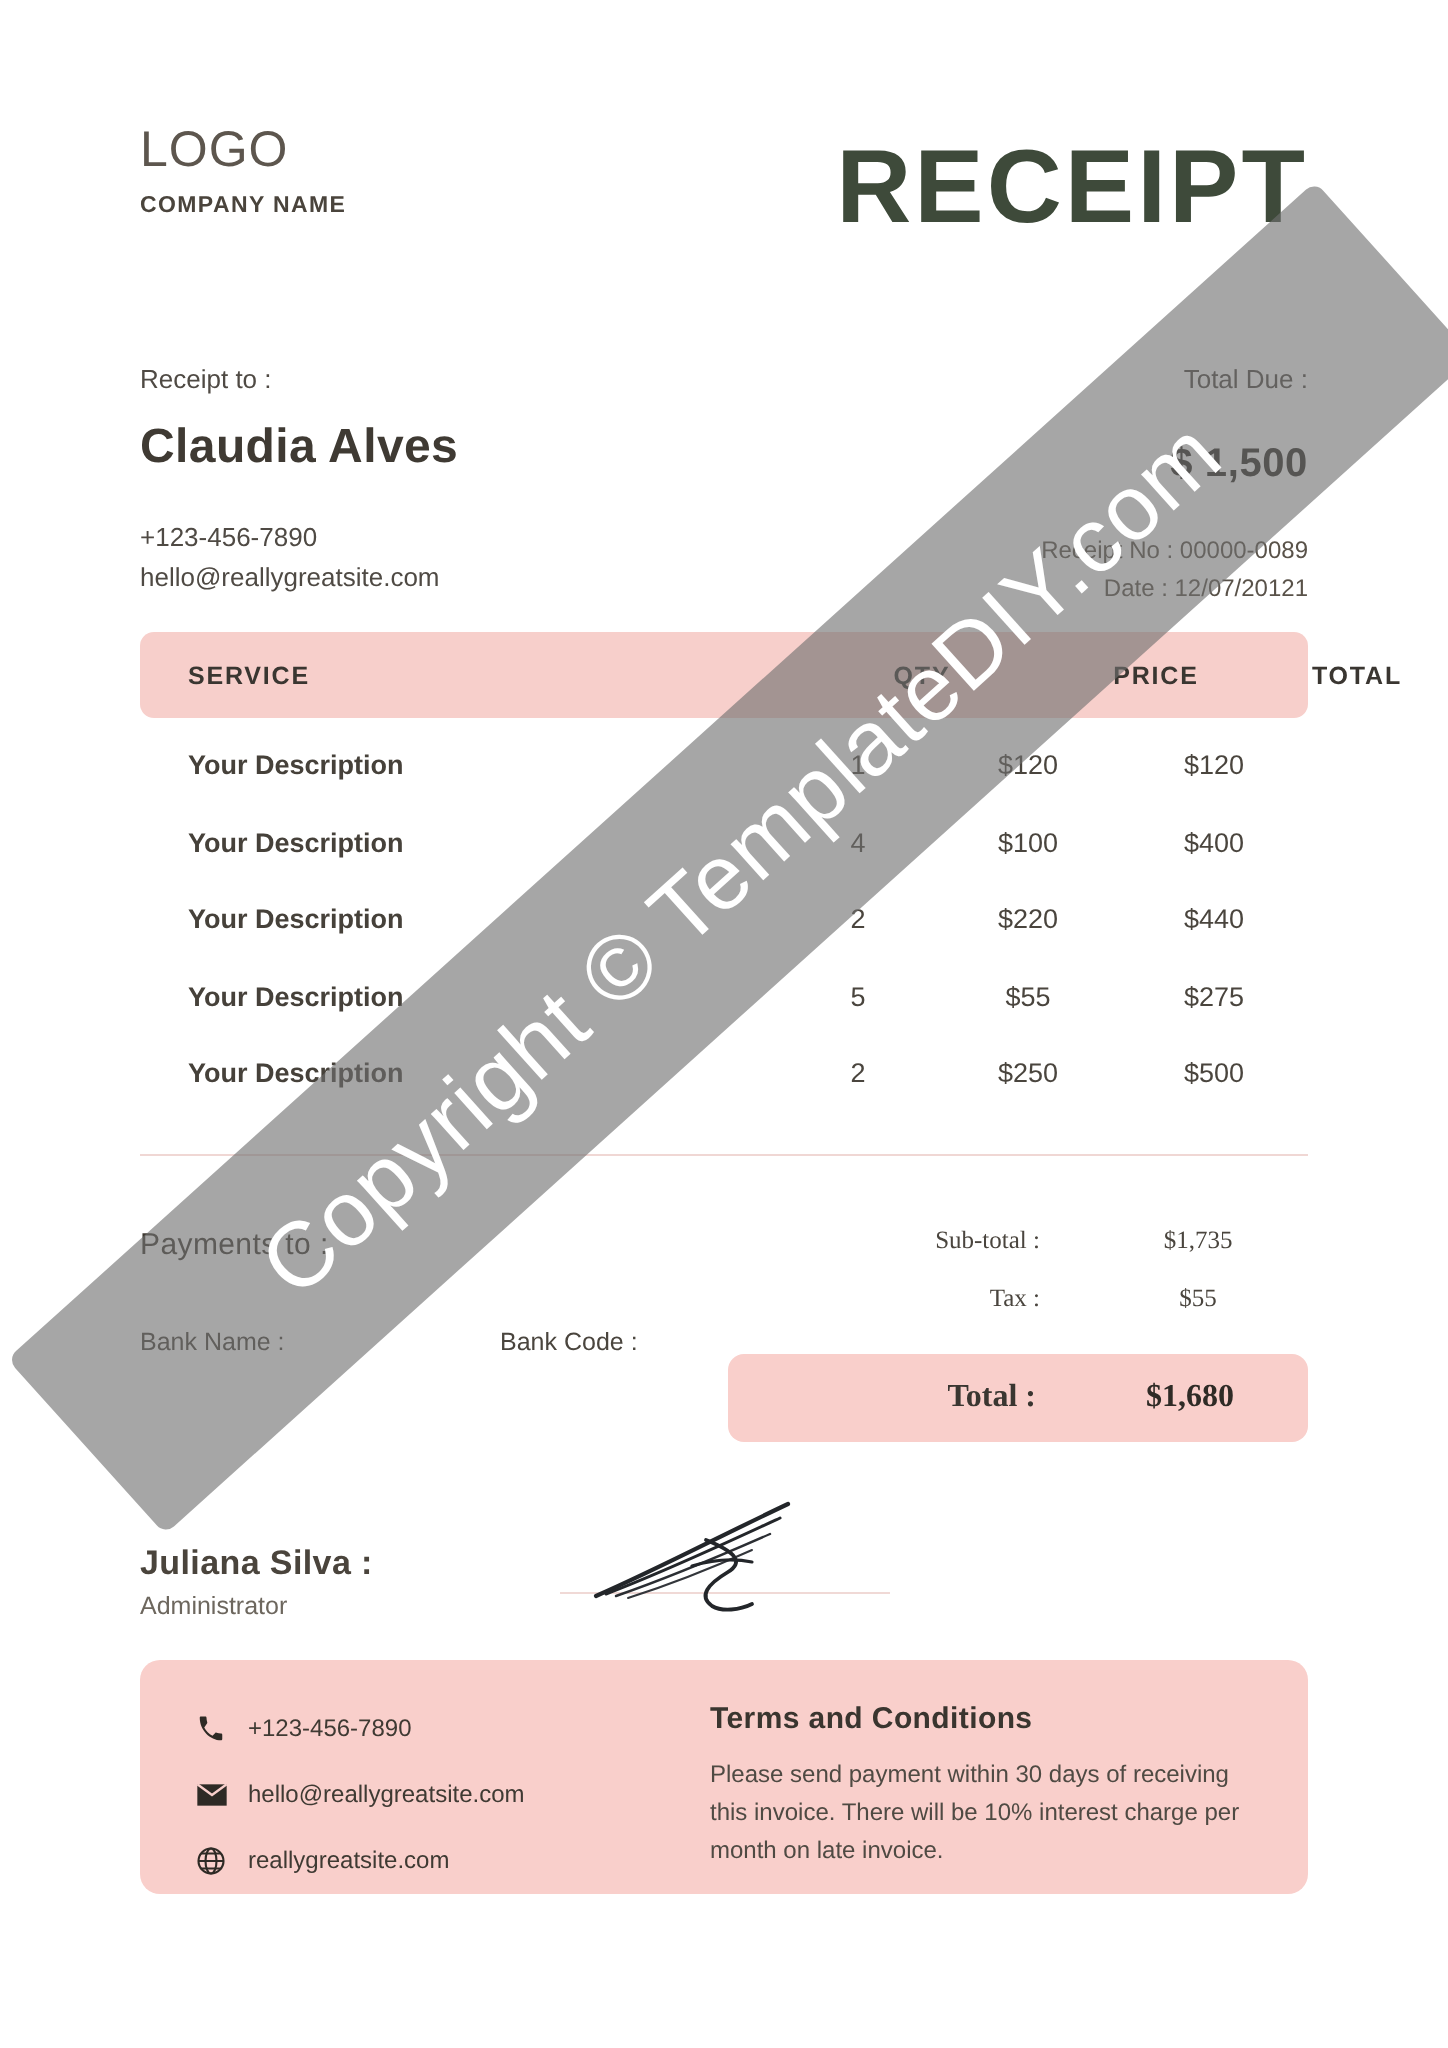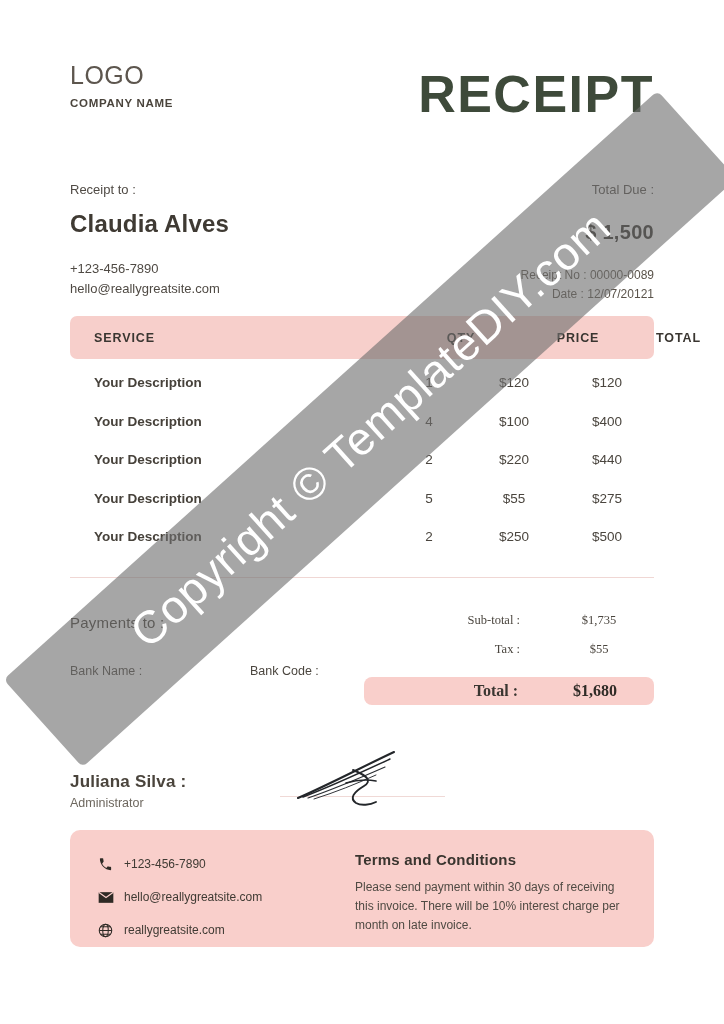--- a/index.html
+++ b/index.html
@@ -184,21 +184,21 @@
     font-size: 12.5px;
     color: #4a453e;
     height: 29px;
   }
   .sum-label { width: 140px; text-align: right; padding-right: 24px; box-sizing: border-box; }
   .sum-value { width: 110px; text-align: center; }
   .total-box {
     margin-top: 13px;
     background: #f9cfcb;
     border-radius: 8px;
-    height: 28px;
+    height: 44px;
     display: flex;
     align-items: center;
     justify-content: flex-end;
   }
   .total-box .sum-label {
     font-size: 16px;
     font-weight: 700;
     color: #3a3631;
     width: 150px;
     padding-right: 18px;

